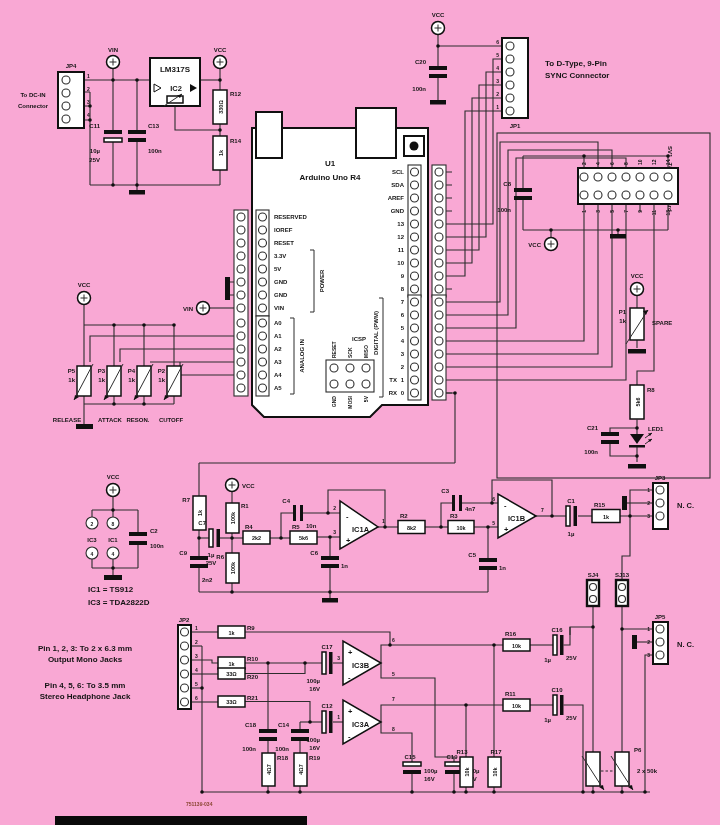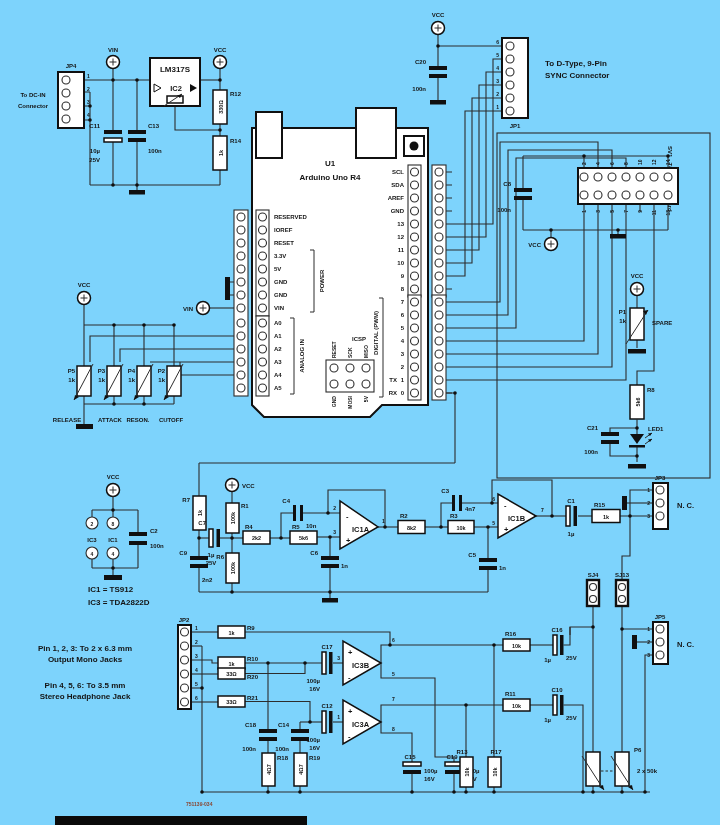--- a/index.html
+++ b/index.html
@@ -1,16 +1,16 @@
 <!DOCTYPE html>
 <html><head>
 <meta charset="utf-8">
 <style>
   html,body{margin:0;padding:0;background:#fff;}
-  #page{width:720px;height:825px;position:relative;background:#7dd3fc;overflow:hidden;}
+  #page{width:720px;height:825px;position:relative;background:#f9a8d4;overflow:hidden;}
   svg{font-family:"Liberation Sans",sans-serif;}
   .w{stroke:#2d2d2d;stroke-width:1.1;fill:none;}
   .w2{stroke:#2d2d2d;stroke-width:1;fill:none;}
   .comp{stroke:#101010;stroke-width:1.5;fill:#fff;}
   .comp2{stroke:#101010;stroke-width:2;fill:#fff;}
   .thk{stroke:#101010;stroke-width:2.4;fill:#fff;}
   .pin{stroke:#2d2d2d;stroke-width:1.1;fill:#fff;}
   .blk{fill:#101010;stroke:none;}
   .d{fill:#101010;stroke:none;}
   .t{font-size:6px;font-weight:bold;fill:#141414;}

